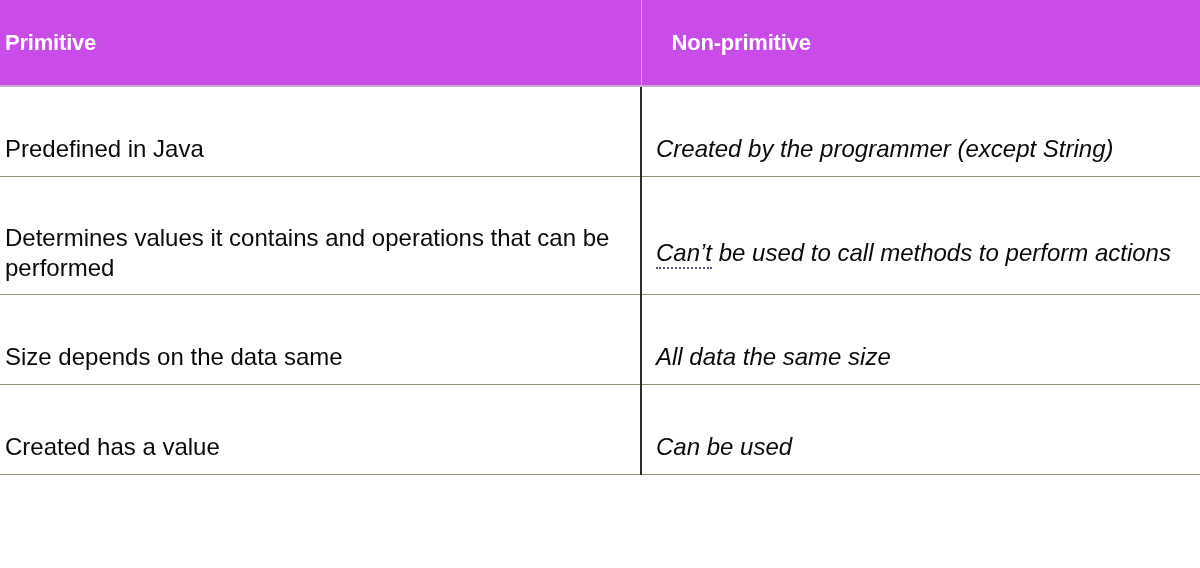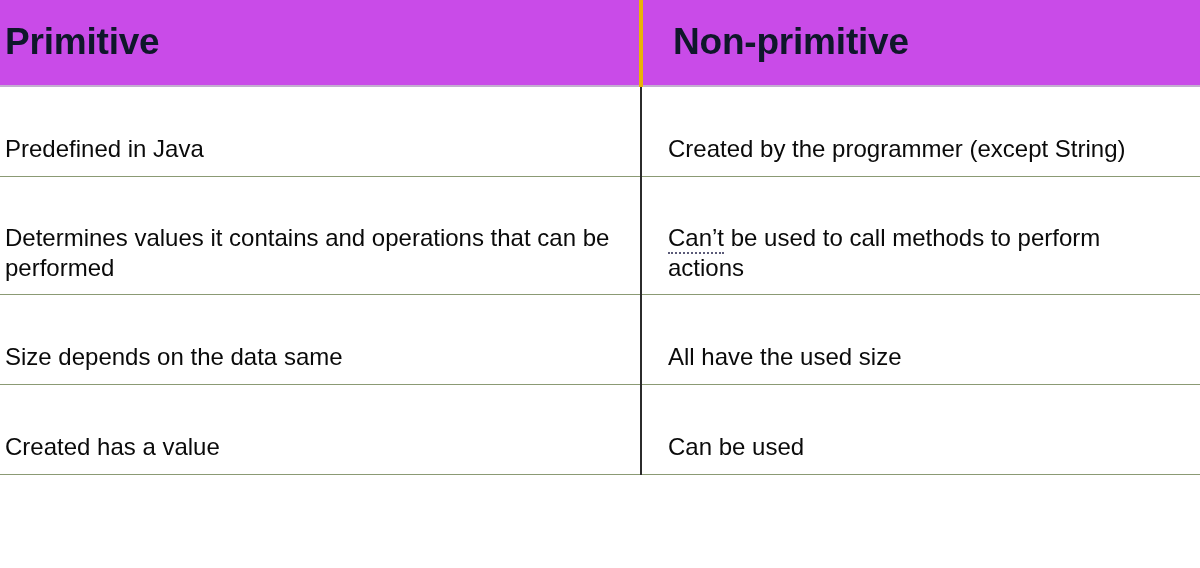--- a/index.html
+++ b/index.html
@@ -22,55 +22,56 @@
 
   .comparison-table col.col-left  { width: 641px; }
   .comparison-table col.col-right { width: 559px; }
 
   
   .thead-row {
     height: 86px;
   }
   .th-cell {
     background: #c94be8;
-    color: #0f172a;
-    font-size: 37px;
+    color: #ffffff;
+    font-size: 22px;
     font-weight: bold;
     text-align: left;
     vertical-align: middle;
     padding: 0 0 0 5px;
     border-bottom: 2px solid #c3aed0;
     line-height: 1.25;
     letter-spacing: -0.2px;
   }
   .th-cell.right {
     padding-left: 30px;
-    border-left: 4px solid #eab308;
+    border-left: 1px solid #eab308;
   }
 
   
   .tb-row { height: 90px; }
   .tb-row.tall { height: 118px; }
 
   .td-cell {
     background: #ffffff;
     color: #0a0a0a;
     font-size: 24px;
     font-weight: normal;
     text-align: left;
     vertical-align: middle;
     padding: 0 18px 0 5px;
     border-bottom: 1px solid #8b9a74;
     border-right: 1px solid #8b9a74;
     line-height: 1.26;
   }
   .td-cell.right {
-    padding-left: 26px;
+    padding-left: 14px;
     padding-right: 20px;
     border-left: 2px solid #2b2b2b;
+    font-style: italic;
   }
   .tb-row.last .td-cell { border-bottom: none; }
 
   .cell-text { display: block; margin-top: 36px; }
 
   
   .spellcheck {
     border-bottom: 2px dotted #5a5a78;
     padding-bottom: 1px;
   }
@@ -111,21 +112,21 @@
       <td class="td-cell right">
         <span class="cell-text"><span class="spellcheck">Can’t</span><span> be used to call methods to perform actions</span></span>
       </td>
     </tr>
 
     <tr class="tb-row">
       <td class="td-cell left">
         <span class="cell-text">Size depends on the data same</span>
       </td>
       <td class="td-cell right">
-        <span class="cell-text">All have the used size</span>
+        <span class="cell-text">All data the same size</span>
       </td>
     </tr>
 
     <tr class="tb-row">
       <td class="td-cell left">
         <span class="cell-text">Created has a value</span>
       </td>
       <td class="td-cell right">
         <span class="cell-text">Can be used</span>
       </td>

